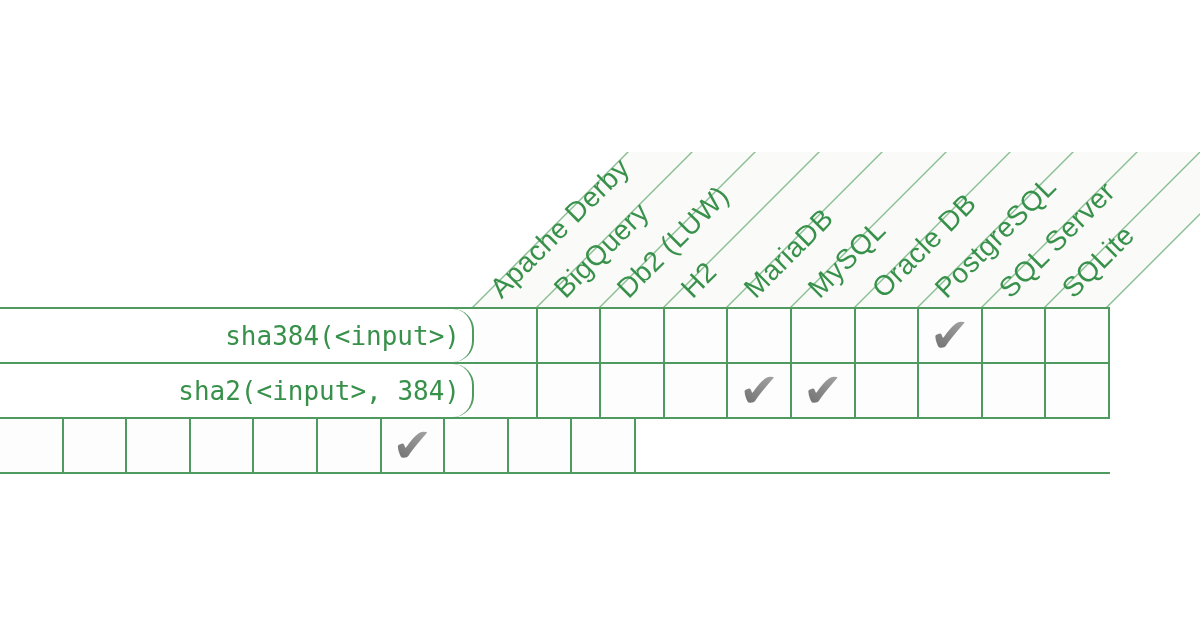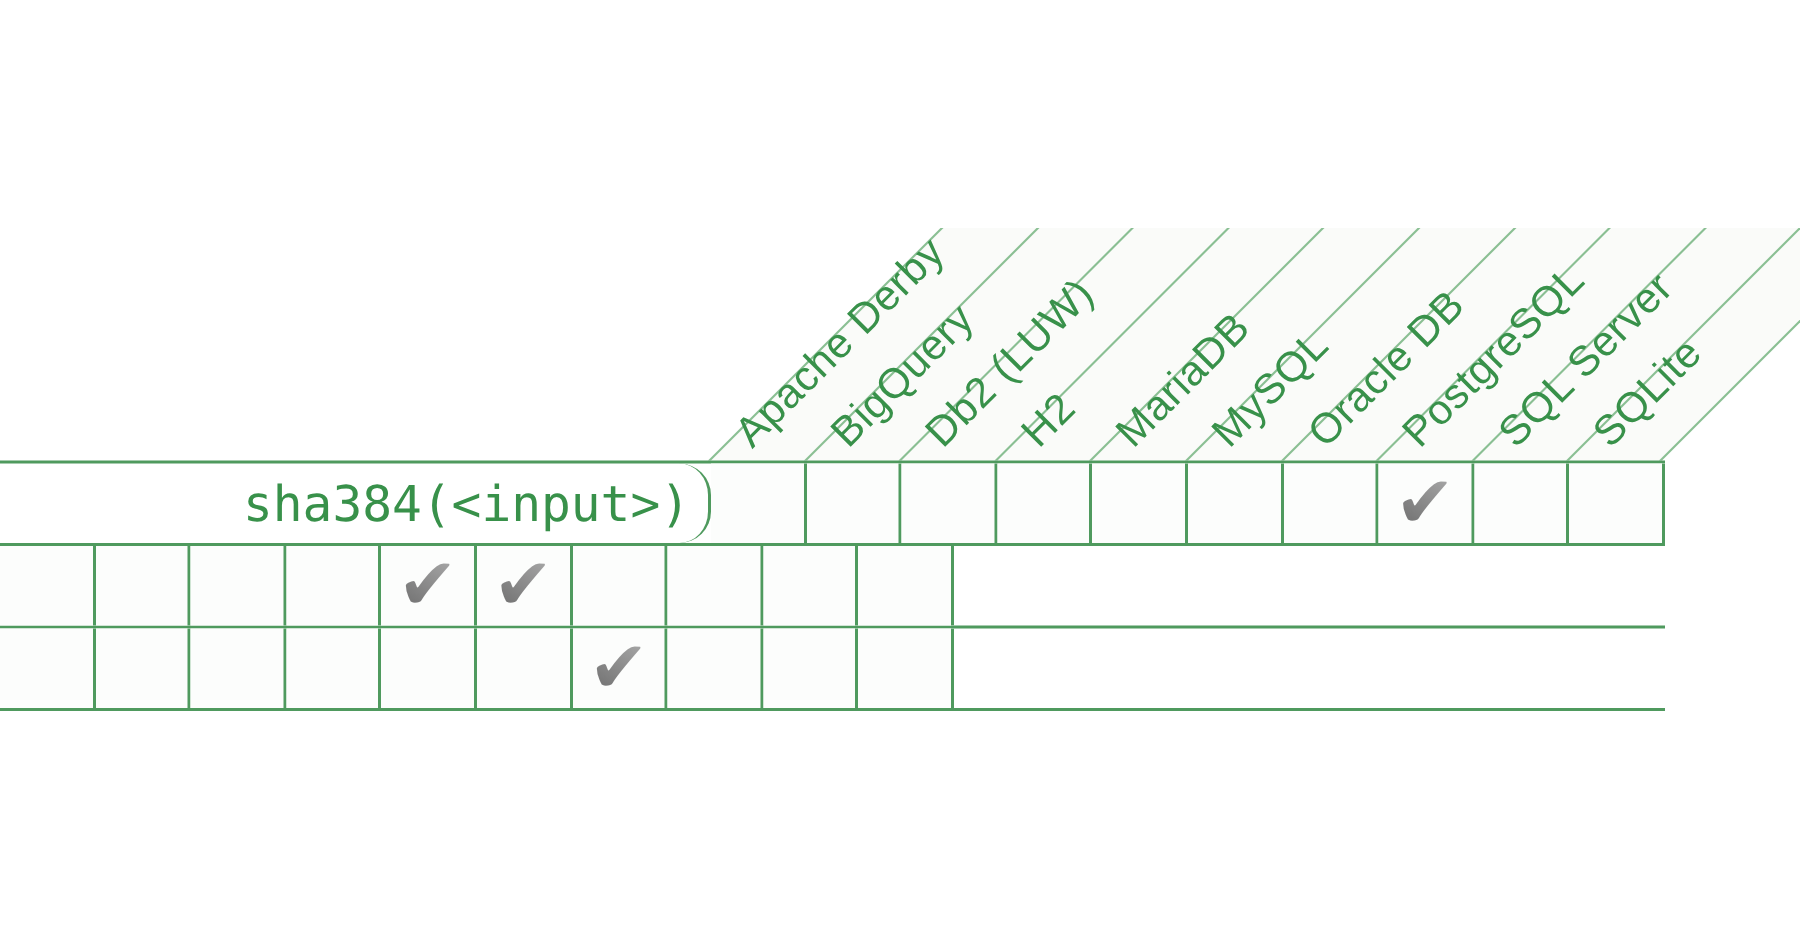--- a/index.html
+++ b/index.html
@@ -56,21 +56,21 @@
     width: 474px;
     box-sizing: border-box;
     border-right: 2px solid var(--grid-line, #4f9a5e);
     display: flex;
     align-items: center;
     justify-content: flex-end;
     padding-right: 12px;
     overflow: hidden;
     white-space: nowrap;
     font-family: "DejaVu Sans Mono", monospace;
-    font-size: 33px;
+    font-size: 26px;
     color: var(--text-green, #38914a);
     border-radius: 21px;
   }
   .cell {
     width: 63.6px;
     box-sizing: border-box;
     border-right: 2px solid var(--grid-line, #4f9a5e);
     background: var(--cell-fill, #fcfdfc);
     display: flex;
     align-items: center;
@@ -148,20 +148,21 @@
         <div class="cell"></div>
         <div class="cell"></div>
         <div class="cell"></div>
         <div class="cell">
           <span class="check">✔</span>
         </div>
         <div class="cell"></div>
         <div class="cell"></div>
       </div>
       <div class="mrow">
+        <div class="rlabel">sha2(&lt;input&gt;, 384)</div>
         <div class="cell"></div>
         <div class="cell"></div>
         <div class="cell"></div>
         <div class="cell"></div>
         <div class="cell">
           <span class="check">✔</span>
         </div>
         <div class="cell">
           <span class="check">✔</span>
         </div>

